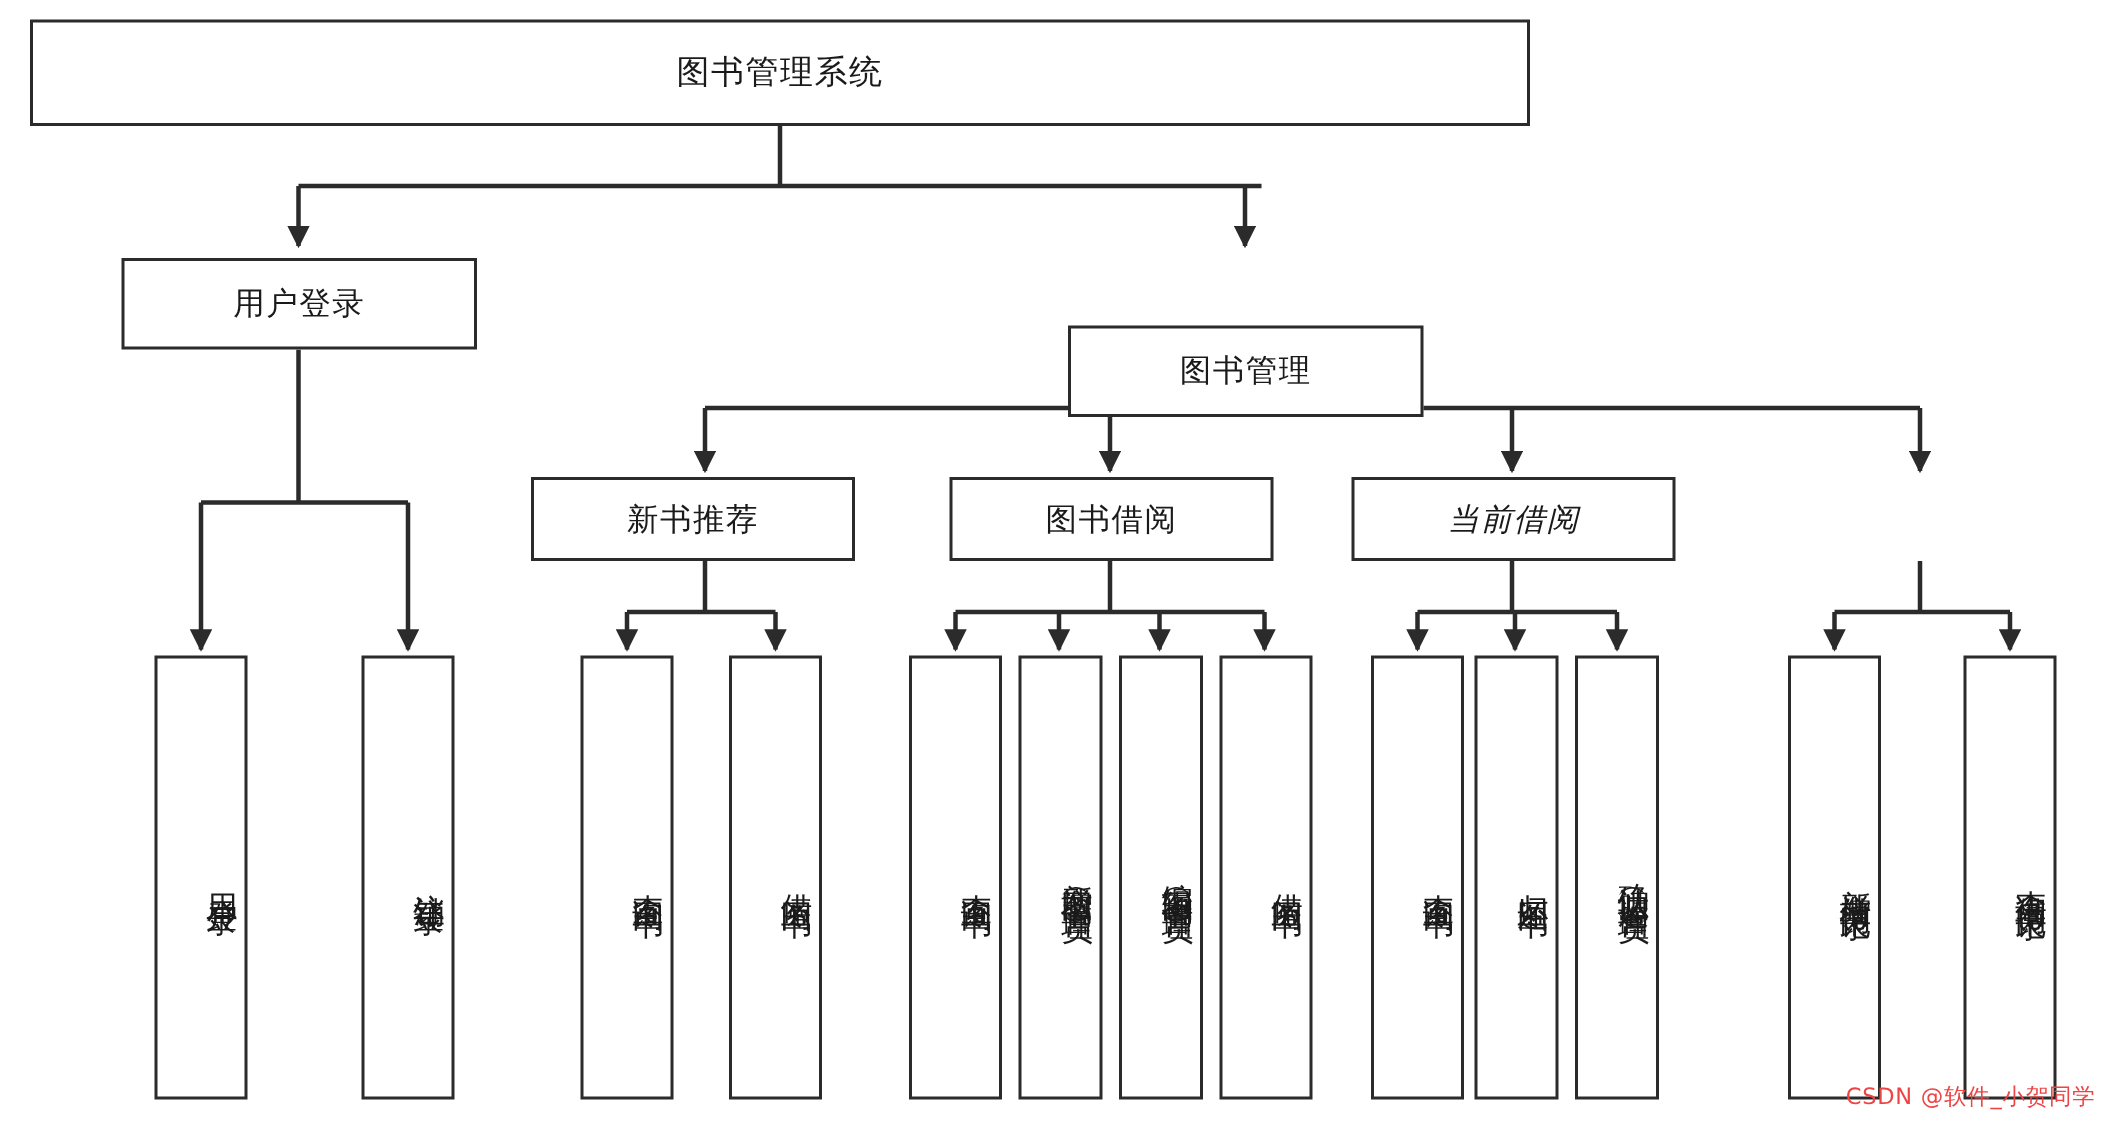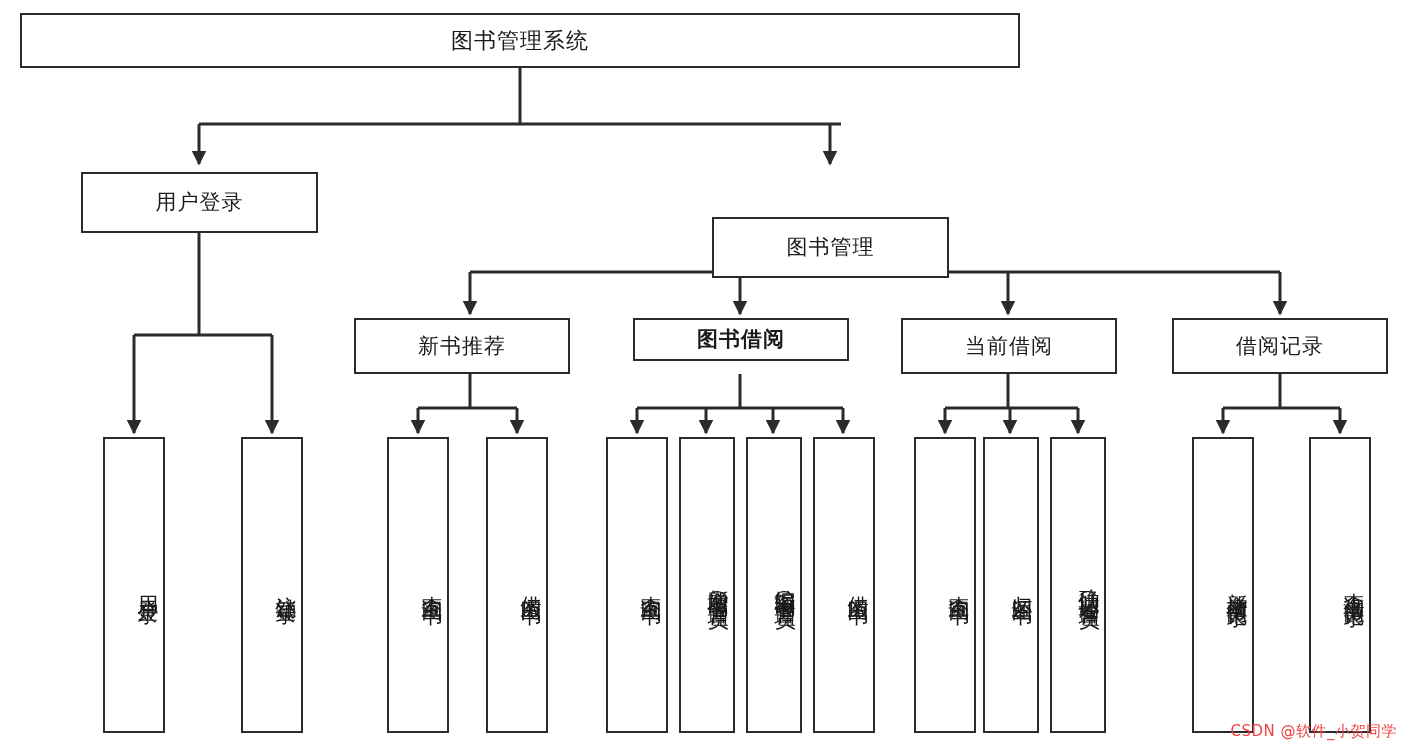--- a/index.html
+++ b/index.html
@@ -119,42 +119,39 @@
       <path d="M 1010 408 L 1010 433" marker-end="url(#arrow)"></path>
       <path d="M 1078 408 L 1078 433" marker-end="url(#arrow)"></path>
 
       <path d="M 1280 374 L 1280 408"></path>
       <path d="M 1223 408 L 1340 408"></path>
       <path d="M 1223 408 L 1223 433" marker-end="url(#arrow)"></path>
       <path d="M 1340 408 L 1340 433" marker-end="url(#arrow)"></path>
     </g>
   </svg>
 
-  <div class="node horiz root" style="left:20px; top:13px; width:1000px; height:55px;">
+  <div class="node horiz root" style="left:20px; top:13px; width:1000px; height:71px;">
     <span>图书管理系统</span>
   </div>
 
   <div class="node horiz" style="left:81px; top:172px; width:237px; height:61px;">
     <span>用户登录</span>
   </div>
   <div class="node horiz" style="left:712px; top:172px; width:237px; height:61px;margin-top:45px;">
     <span>图书管理</span>
   </div>
 
   <div class="node horiz" style="left:354px; top:318px; width:216px; height:56px;">
     <span>新书推荐</span>
   </div>
-  <div class="node horiz" style="left:633px; top:318px; width:216px; height:43px;font-weight:bold;">
+  <div class="node horiz" style="left:633px; top:318px; width:216px; height:56px;">
     <span>图书借阅</span>
   </div>
-  <div class="node horiz" style="left:901px; top:318px; width:216px; height:56px;">
+  <div class="node horiz" style="left:901px; top:318px; width:216px; height:56px;font-style:italic;">
     <span>当前借阅</span>
-  </div>
-  <div class="node horiz" style="left:1172px; top:318px; width:216px; height:56px;">
-    <span>借阅记录</span>
   </div>
 
   <div class="node vert" style="left:103px; top:437px; width:62px; height:296px;">
     <span class="vtxt">用户登录</span>
   </div>
   <div class="node vert" style="left:241px; top:437px; width:62px; height:296px;">
     <span class="vtxt">注销登录</span>
   </div>
 
   <div class="node vert" style="left:387px; top:437px; width:62px; height:296px;">

